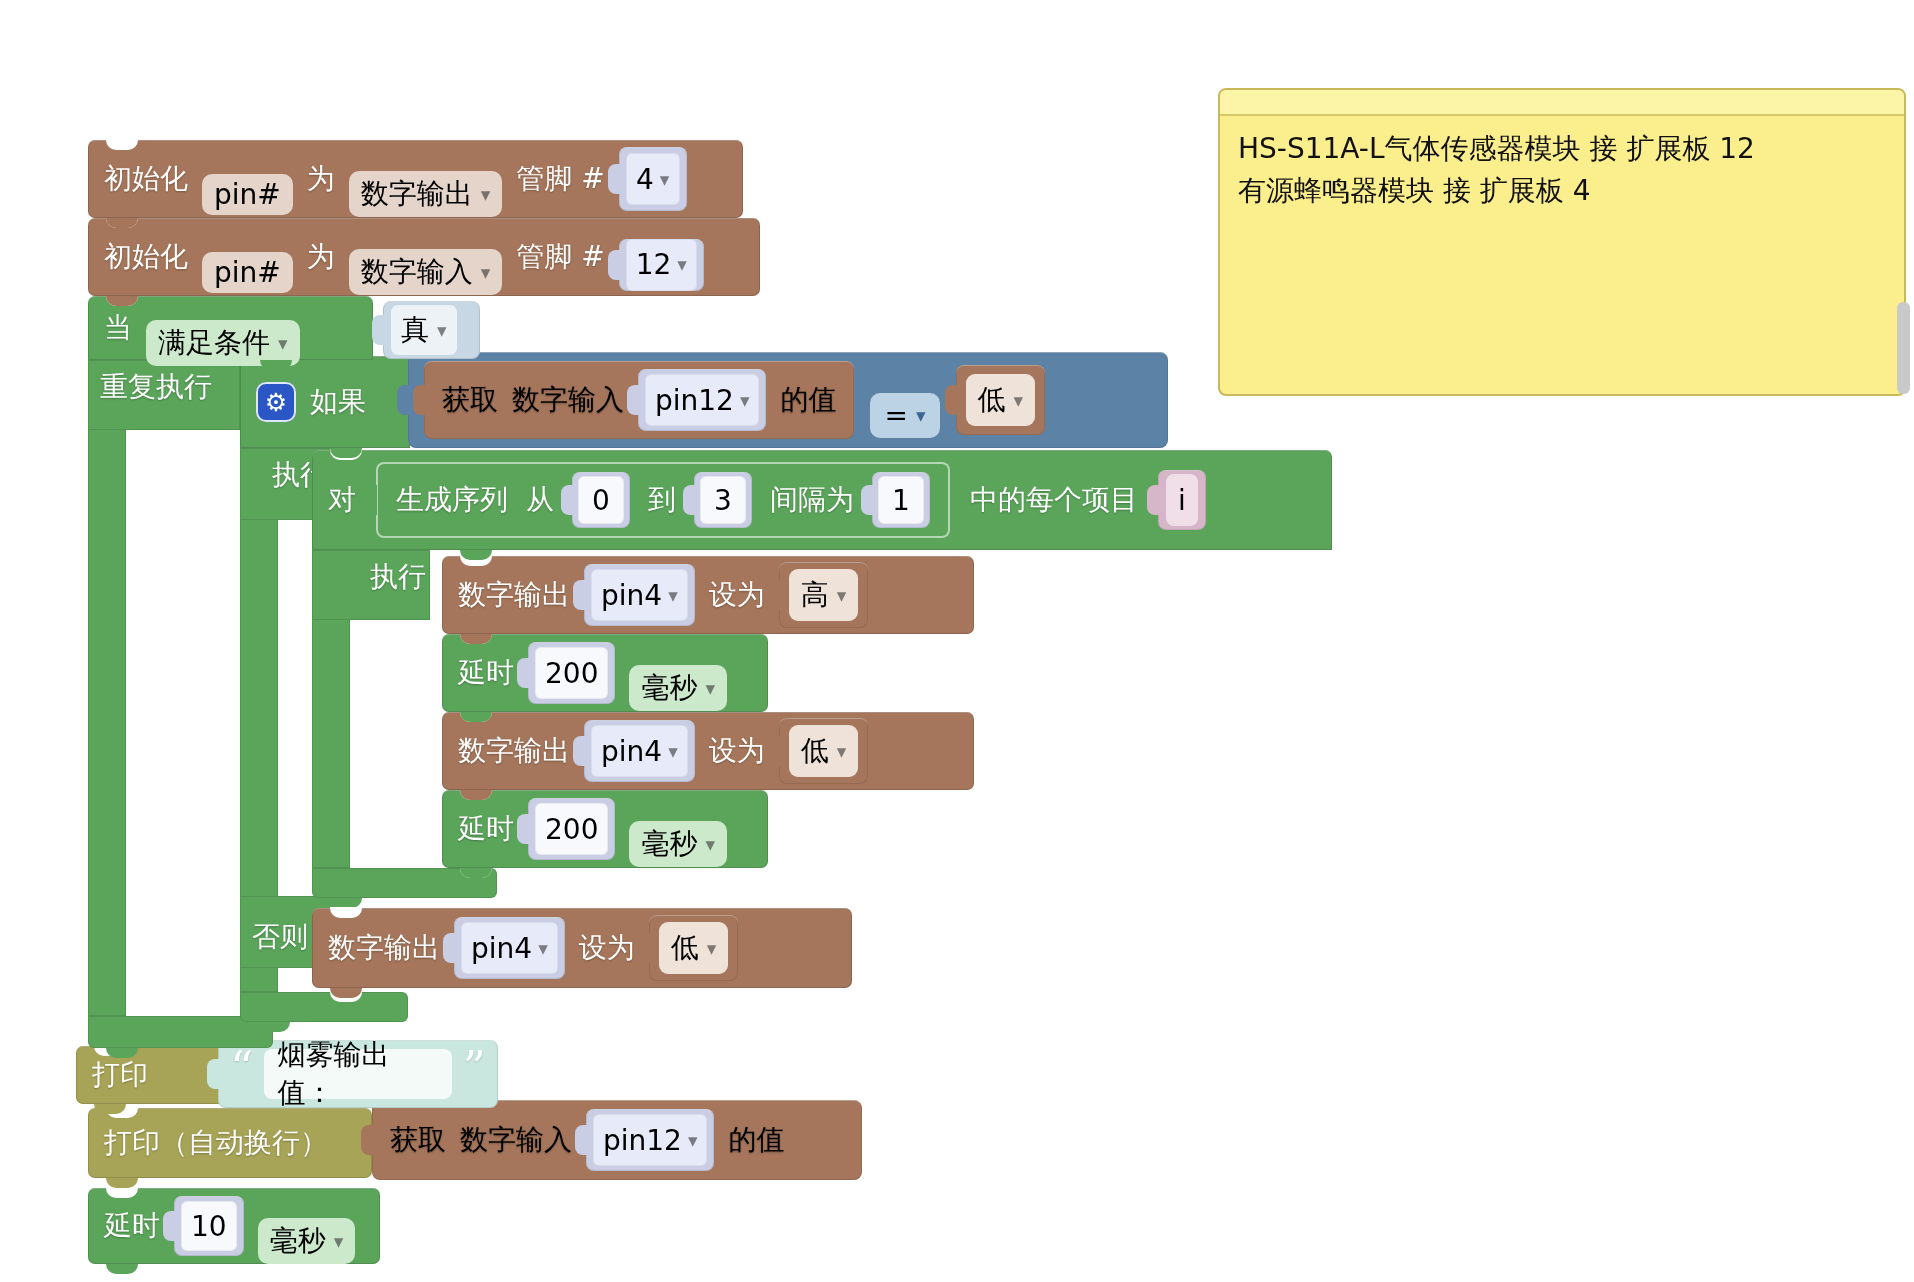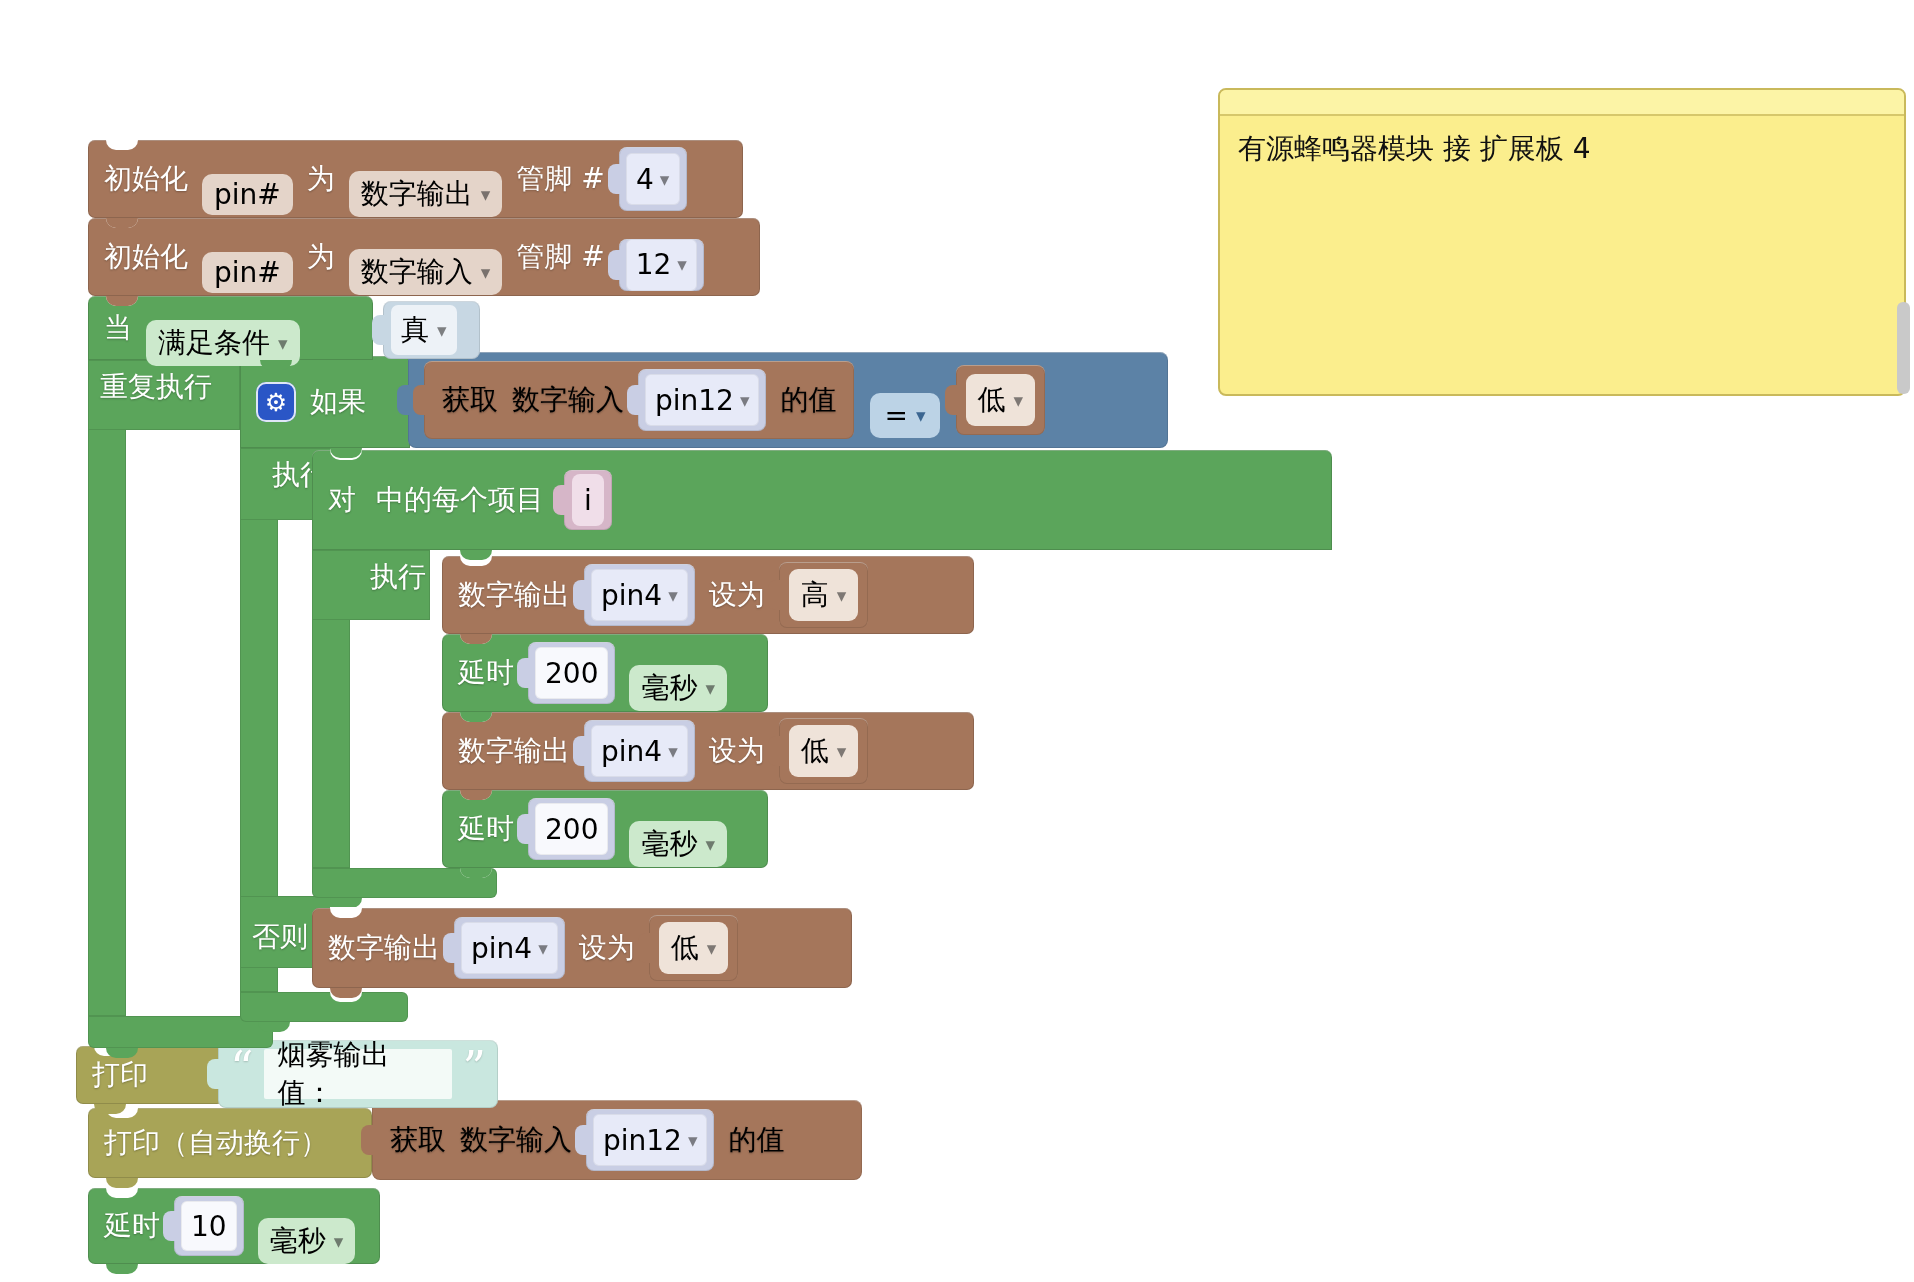--- a/index.html
+++ b/index.html
@@ -45,21 +45,21 @@
   .vtab::before{content:"";position:absolute;left:-11px;top:50%;transform:translateY(-50%);
                 width:12px;height:30px;border-radius:8px 0 0 8px;background:var(--c);}
 
   .lavi{background:#F8F9FD;border-radius:6px;display:inline-flex;align-items:center;justify-content:center;
         gap:6px;color:#000;padding:3px 10px;min-width:34px;box-shadow:inset 0 0 0 1px rgba(0,0,0,.06);}
   .lavi.ddfield{background:#E7EAF8;}
   .pinky{background:#F0DEE9;border-radius:8px;display:inline-flex;align-items:center;justify-content:center;
         color:#000;padding:3px 12px;}
   .booli{background:#EDF2F7;border-radius:7px;display:inline-flex;align-items:center;gap:8px;color:#000;padding:3px 10px;}
   .consti{background:#EFE3D9;border-radius:9px;display:inline-flex;align-items:center;gap:8px;color:#000;padding:3px 12px;}
-  .minti{background:#F3FAF7;border-radius:2px;display:inline-flex;align-items:center;color:#000;padding:3px 14px;}
+  .minti{background:#F3FAF7;border-radius:8px;display:inline-flex;align-items:center;color:#000;padding:3px 14px;}
 
   .gear{width:40px;height:40px;flex:0 0 40px;background:#2A56C6;border-radius:10px;color:#fff;
         display:flex;align-items:center;justify-content:center;font-size:25px;
         box-shadow:inset 0 0 0 2px rgba(255,255,255,.85);}
   .quote{font-family:"DejaVu Serif","Liberation Serif",serif;font-size:46px;color:#fff;line-height:20px;
          text-shadow:0 1px 2px rgba(0,0,0,.18);margin-top:-12px;}
 
   
   .comment{position:absolute;box-sizing:border-box;background:#FBEE8D;border:2px solid #C9B95B;
            border-radius:8px;color:#111;}
@@ -68,20 +68,21 @@
   .scrollthumb{position:absolute;background:#C9C9C9;border-radius:6px;}
 </style>
 </head>
 <body>
 
 <div class="canvas">
 
   <div class="comment" style="left:1218px;top:88px;width:688px;height:308px;">
     <div class="comment-top"></div>
     <div class="comment-body">
+      <div>HS-S11A-L气体传感器模块 接 扩展板 12</div>
       <div>有源蜂鸣器模块 接 扩展板 4</div>
     </div>
   </div>
   <div class="scrollthumb" style="left:1897px;top:302px;width:13px;height:92px;"></div>
 
   <div class="blk stmt brown" style="left:88px;top:140px;width:655px;height:78px;z-index:40;">
     <span class="lbl">初始化</span>
     <span class="fld tan">pin#</span>
     <span class="lbl">为</span>
     <span class="fld tan">
@@ -168,20 +169,41 @@
     <span class="lbl">执行</span>
   </div>
   <div class="bar green" style="left:240px;top:448px;width:38px;height:544px;z-index:29;"></div>
   <div class="bar green" style="left:240px;top:896px;width:100px;height:72px;z-index:30;padding-top:22px;">
     <span class="lbl">否则</span>
   </div>
   <div class="bar stmt green" style="left:240px;top:992px;width:168px;height:30px;z-index:34;border-radius:0 6px 6px 6px;--nx:90px;--bx:18px;"></div>
 
   <div class="blk stmt green" style="left:312px;top:450px;width:1020px;height:100px;z-index:36;border-radius:7px 7px 0 0;gap:20px;--nx:18px;--bx:148px;">
     <span class="lbl">对</span>
+    <span class="vblk green vtab" style="height:76px;padding:0 20px;gap:18px;box-shadow:inset 0 0 0 2px rgba(255,255,255,.55);">
+      <span class="lbl">生成序列</span>
+      <span class="lbl">从</span>
+      <span class="vblk lav vtab" style="height:56px;padding:0 6px;">
+        <span class="lavi" style="height:42px;min-width:26px;">
+            <span>0</span>
+          </span>
+      </span>
+      <span class="lbl">到</span>
+      <span class="vblk lav vtab" style="height:56px;padding:0 6px;">
+        <span class="lavi" style="height:42px;min-width:26px;">
+            <span>3</span>
+          </span>
+      </span>
+      <span class="lbl">间隔为</span>
+      <span class="vblk lav vtab" style="height:56px;padding:0 6px;">
+        <span class="lavi" style="height:42px;min-width:26px;">
+            <span>1</span>
+          </span>
+      </span>
+    </span>
     <span class="lbl">中的每个项目</span>
     <span class="vblk pink vtab" style="height:60px;padding:0 8px;">
       <span class="pinky" style="height:46px;">
           <span>i</span>
         </span>
     </span>
   </div>
   <div class="bar green" style="left:312px;top:550px;width:118px;height:70px;z-index:28;padding-left:58px;">
     <span class="lbl">执行</span>
   </div>

